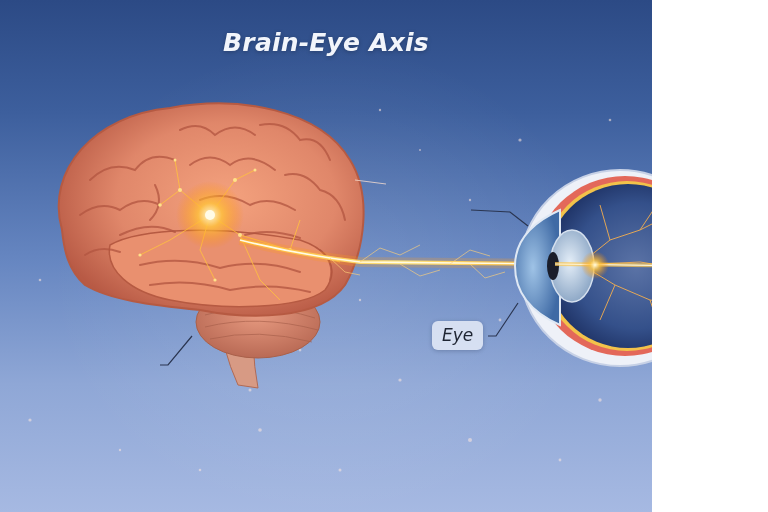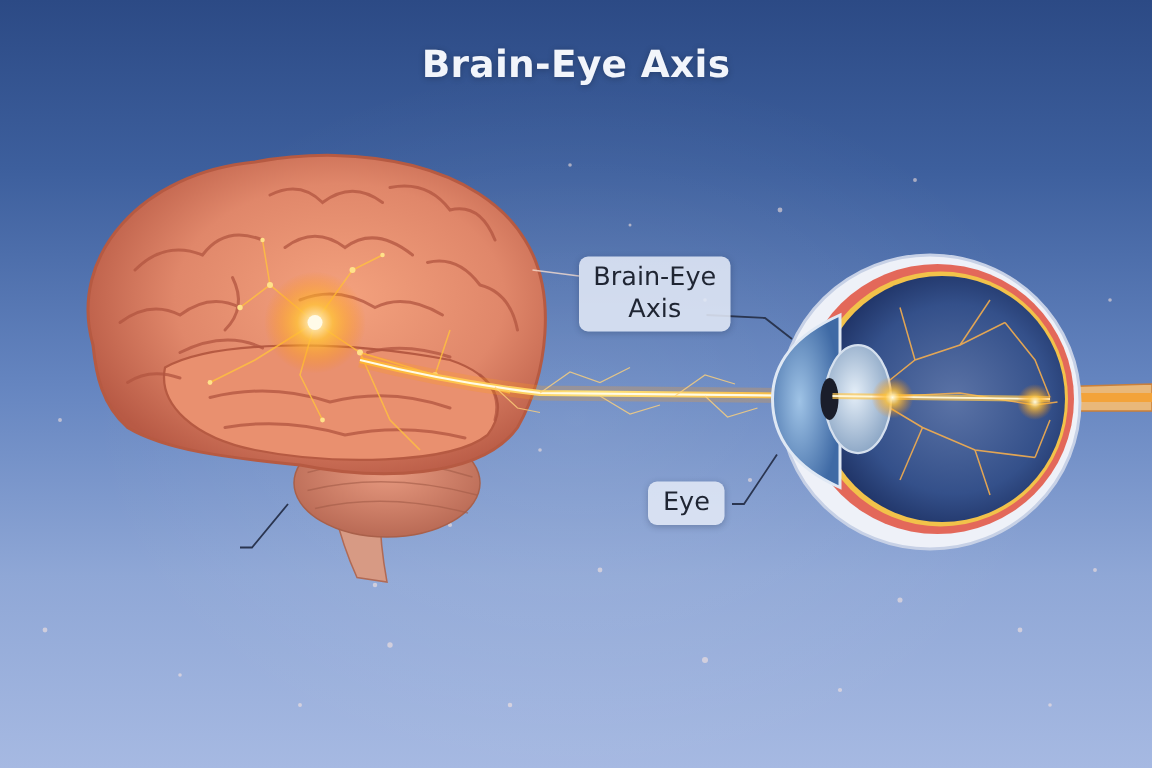--- a/index.html
+++ b/index.html
@@ -1,19 +1,20 @@
 <!DOCTYPE html>
 <html><head>
 <meta charset="utf-8">
 <style>
   html, body { margin:0; padding:0; }
   body { width:768px; height:512px; overflow:hidden; font-family:"DejaVu Sans", sans-serif; }
   .stage {
-    position:relative; width:768px; height:512px; overflow:hidden;
+    position:relative; width:652px; height:512px; overflow:hidden;
     background: linear-gradient(180deg, #2c4a85 0%, #3d5f9d 22%, #6585c0 50%, #8fa7d6 75%, #a6b9e2 100%);
+    font-style: italic;
   }
   .vignette { position:absolute; inset:0;
     background: radial-gradient(ellipse at 50% 55%, rgba(255,255,255,0.10) 0%, rgba(255,255,255,0) 60%); }
   .sparkles { position:absolute; inset:0; }
   .title {
     position:absolute; left:0; right:0; top:28px; text-align:center;
     color:#f2f5fb; font-size:25px; font-weight:bold; letter-spacing:0.2px;
     text-shadow:0 1px 4px rgba(0,0,0,0.25);
   }
   .illus { position:absolute; inset:0; }
@@ -191,18 +192,14 @@
     </g>
 
     <g stroke="#2a3550" stroke-width="1.2" fill="none">
       <path d="M471 210 L510 212 L528 226"></path>
       <path d="M160 365 L168 365 L192 336"></path>
       <path d="M488 336 L496 336 L518 303"></path>
     </g>
     <path d="M355 180 L386 184" stroke="#f5ddd0" stroke-width="1" opacity="0.8"></path>
   </svg>
 
-  <div class="label" id="lbl-axis">
-    <div>Brain-Eye</div>
-    <div>Axis</div>
-  </div>
   <div class="label" id="lbl-eye">Eye</div>
 </div>
 
 </body></html>

